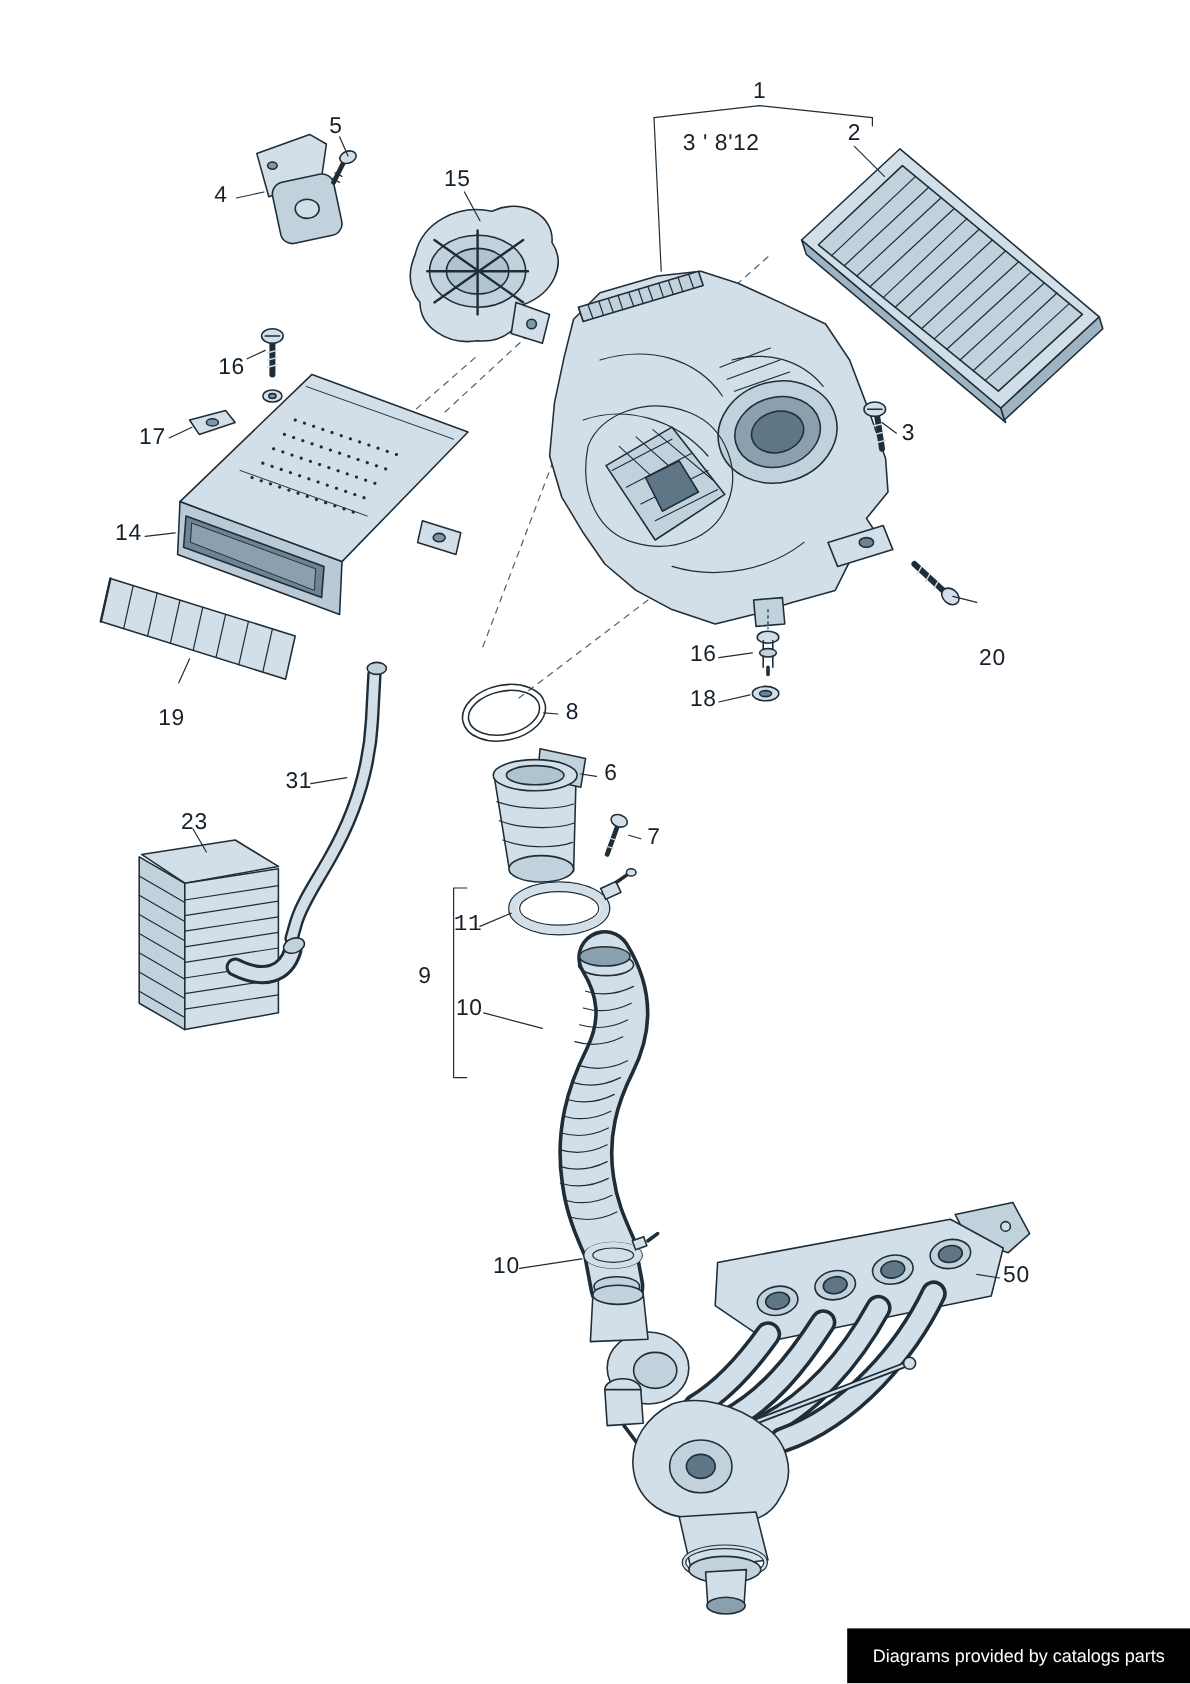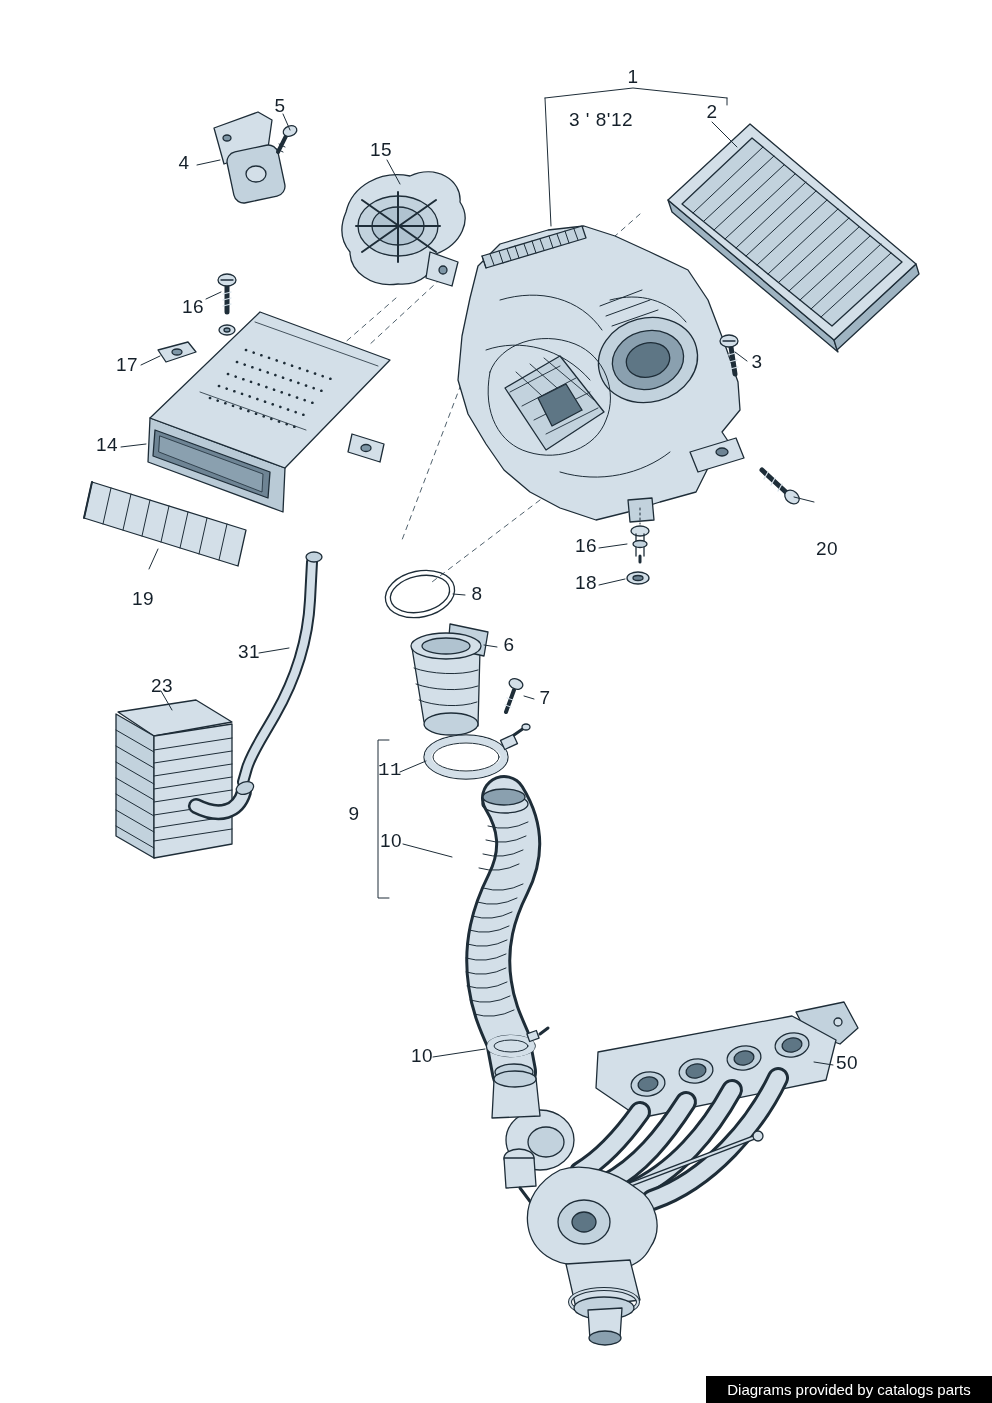--- a/index.html
+++ b/index.html
@@ -17,21 +17,21 @@
     transform:translate(-50%,-50%);
     font-size:19px;
     color:#15202a;
     letter-spacing:0.5px;
     white-space:nowrap;
   }
   .group-label{font-size:19px;}
   .footer-bar{
     position:absolute;
     right:0;bottom:0;
-    height:27px;
+    height:46px;
     width:286px;
     background:#000000;
     color:#ffffff;
     display:flex;align-items:center;justify-content:center;
     font-size:15px;
   }
 </style>
 </head>
 <body>
 

